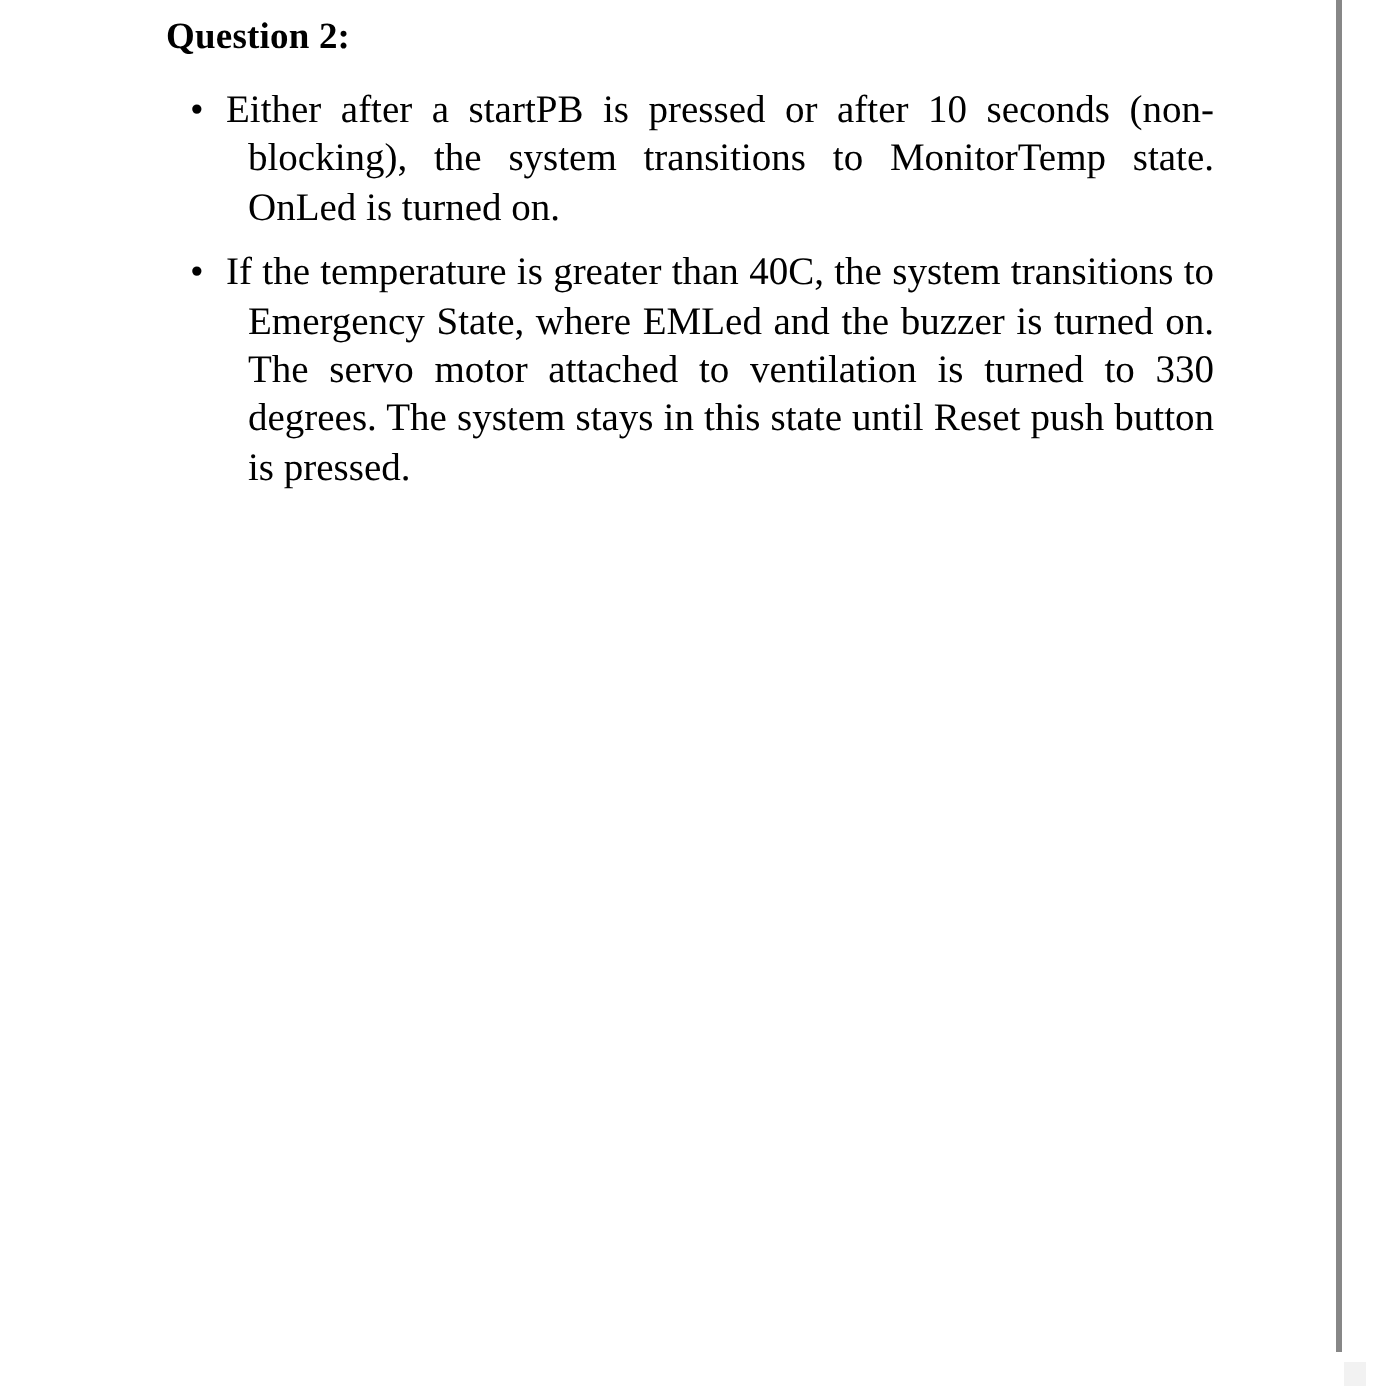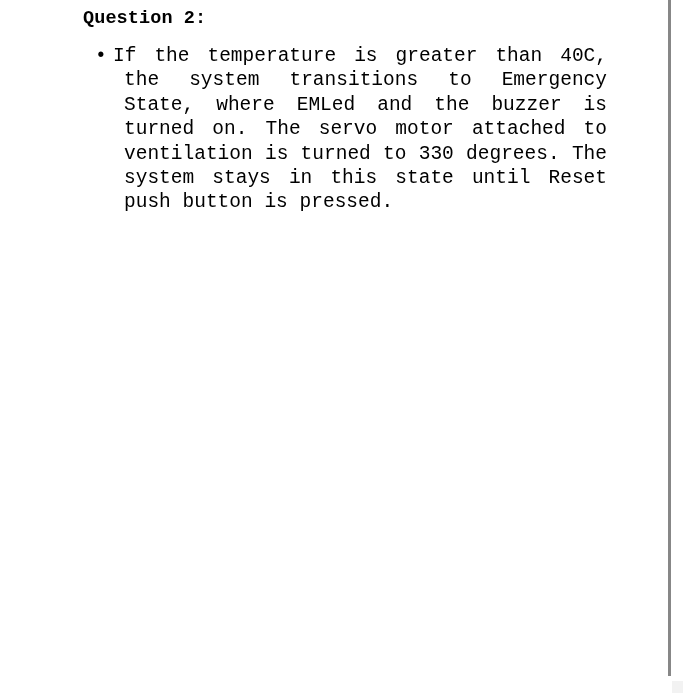--- a/index.html
+++ b/index.html
@@ -16,21 +16,20 @@
     color: #000000;
   }
 
   #page {
     position: absolute;
     left: 0;
     top: 0;
     width: 688px;
     height: 700px;
     background: #ffffff;
-    font-family: Liberation Mono, monospace;
   }
 
   
   #content {
     position: absolute;
     left: 83px;
     top: 0;
     width: 524px;
   }
 
@@ -115,20 +114,23 @@
 <div id="page">
 
   <div id="content">
 
     <h1 id="question-title">Question 2:</h1>
 
 
     <ul id="bullet-list">
 
 
+      <li class="bullet-item">
+        <span class="bullet-dot">•</span><span class="txt">Either after a startPB is pressed or after 10 seconds (non-blocking), the system transitions to MonitorTemp state. OnLed is turned on.</span>
+      </li>
 
 
 
       <li class="bullet-item">
         <span class="bullet-dot">•</span><span class="txt">If the temperature is greater than 40C, the system transitions to Emergency State, where EMLed and the buzzer is turned on. The servo motor attached to ventilation is turned to 330 degrees. The system stays in this state until Reset push button is pressed.</span>
       </li>
 
     </ul>
 
   </div>

